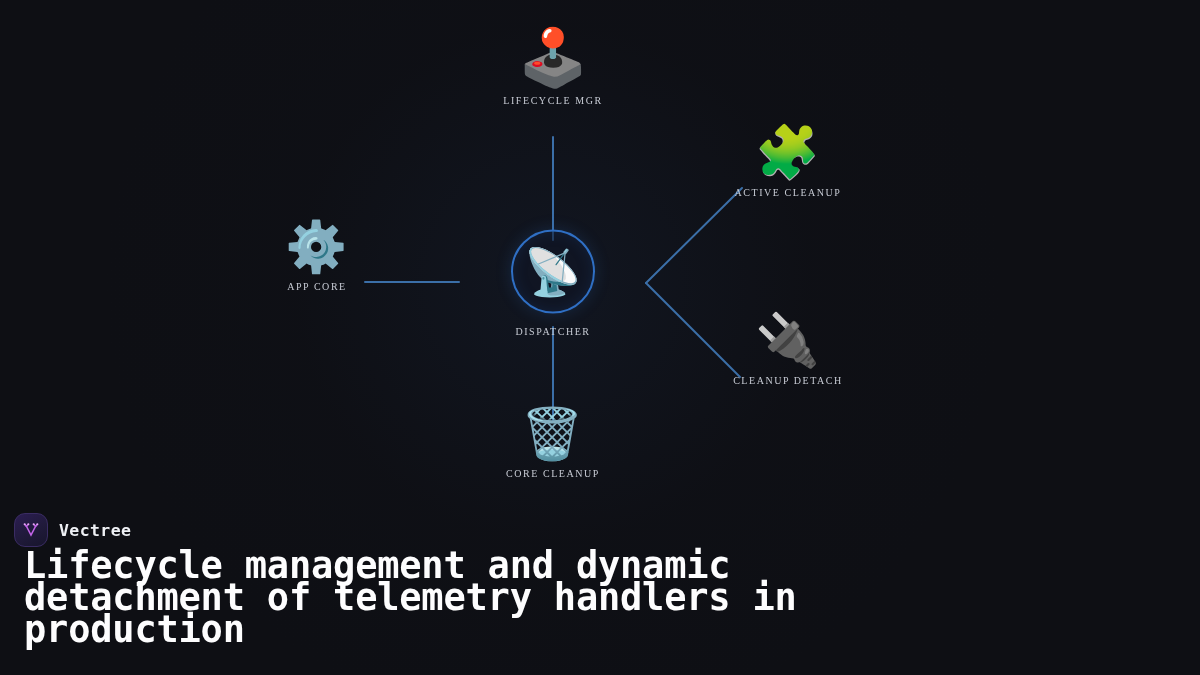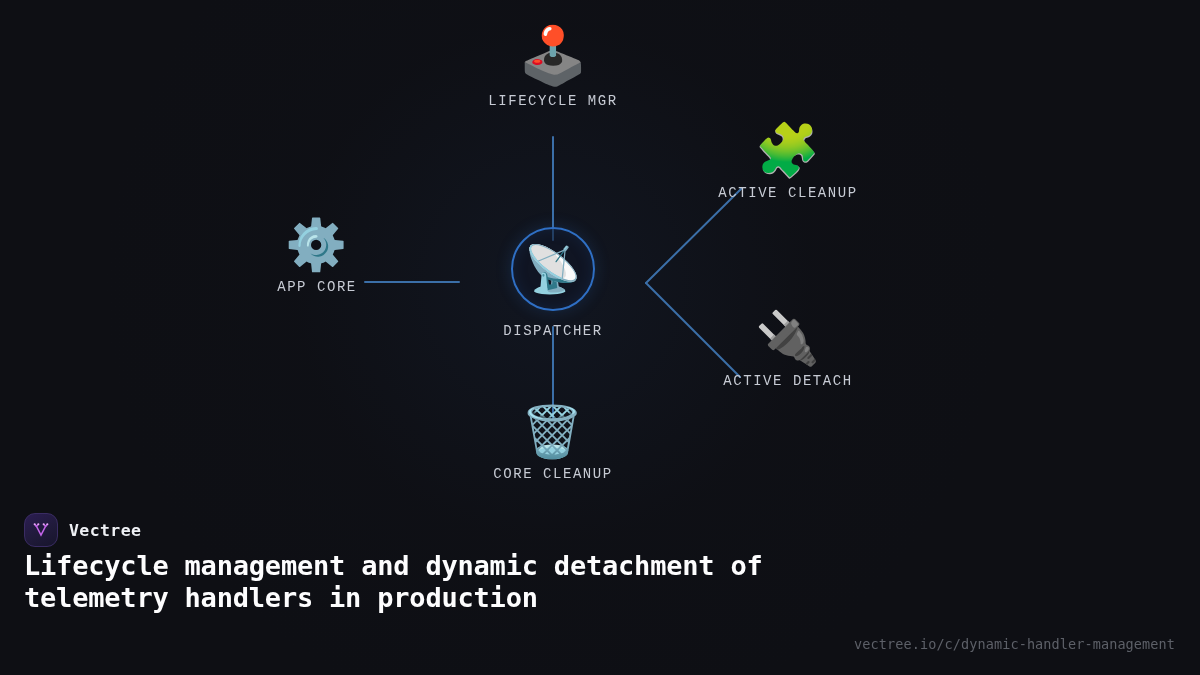--- a/index.html
+++ b/index.html
@@ -30,22 +30,22 @@
     width:240px;
   }
   .node-emoji {
     font-family:"DejaVu Sans", sans-serif;
     line-height:1;
     text-align:center;
     user-select:none;
   }
   .node-label {
     margin-top:9px;
-    font-family:Liberation Mono, monospace;
-    font-size:14px;
+    font-family:Liberation Serif, serif;
+    font-size:10px;
     letter-spacing:1.55px;
     color:#c7cbd4;
     text-align:left;
     white-space:nowrap;
   }
   .node.hub .node-emoji {
     width:84px; height:84px;
     display:flex; align-items:center; justify-content:center;
     border:2px solid #2f6fc4;
     border-radius:50%;
@@ -56,21 +56,21 @@
 
   
   #footer {
     position:absolute;
     left:0; right:0; bottom:0;
     height:175px;
     padding:0 26px;
   }
   #brand {
     position:absolute;
-    left:24px; top:13px;
+    left:14px; top:13px;
     display:flex; align-items:center; gap:11px;
   }
   #brand-logo {
     width:34px; height:34px;
     border-radius:11px;
     background:linear-gradient(150deg,#2b1d52 0%,#201a3a 55%,#17152c 100%);
     border:1px solid #3a2c63;
     display:flex; align-items:center; justify-content:center;
   }
   #brand-name {
@@ -78,21 +78,21 @@
     font-size:16.5px;
     font-weight:bold;
     color:#eef0f4;
     letter-spacing:0.4px;
   }
   #headline {
     position:absolute;
     left:24px; top:50px;
     width:800px;
     font-family:"DejaVu Sans Mono", monospace;
-    font-size:27px;
+    font-size:37px;
     font-weight:bold;
     line-height:32px;
     letter-spacing:-0.2px;
     color:#fdfdfe;
   }
   #url {
     position:absolute;
     right:25px; bottom:23px;
     font-family:"DejaVu Sans Mono", monospace;
     font-size:13.5px;
@@ -126,21 +126,21 @@
         <div class="node hub" style="left: 553px; top: 283px;">
           <div class="node-emoji" style="font-size: 46px;">📡</div>
           <div class="node-label">DISPATCHER</div>
         </div>
         <div class="node" style="left: 788px; top: 162px;">
           <div class="node-emoji" style="font-size: 52px;">🧩</div>
           <div class="node-label">ACTIVE CLEANUP</div>
         </div>
         <div class="node" style="left: 788px; top: 350px;">
           <div class="node-emoji" style="font-size: 52px;">🔌</div>
-          <div class="node-label">ACTIVE DETACH</div>
+          <div class="node-label">CLEANUP DETACH</div>
         </div>
         <div class="node" style="left: 553px; top: 444px;">
           <div class="node-emoji" style="font-size: 50px;">🗑️</div>
           <div class="node-label">CORE CLEANUP</div>
         </div>
       </div>
   </div>
 
   <div id="footer">
 
@@ -160,16 +160,15 @@
             <circle cx="15.2" cy="5.0" r="1.25"></circle>
             <circle cx="19.6" cy="5.0" r="1.25"></circle>
           </g>
         </svg>
       </div>
       <div id="brand-name">Vectree</div>
     </div>
 
     <h1 id="headline">Lifecycle management and dynamic detachment of telemetry handlers in production</h1>
 
-    <div id="url">vectree.io/c/dynamic-handler-management</div>
 
   </div>
 </div>
 
 </body></html>

